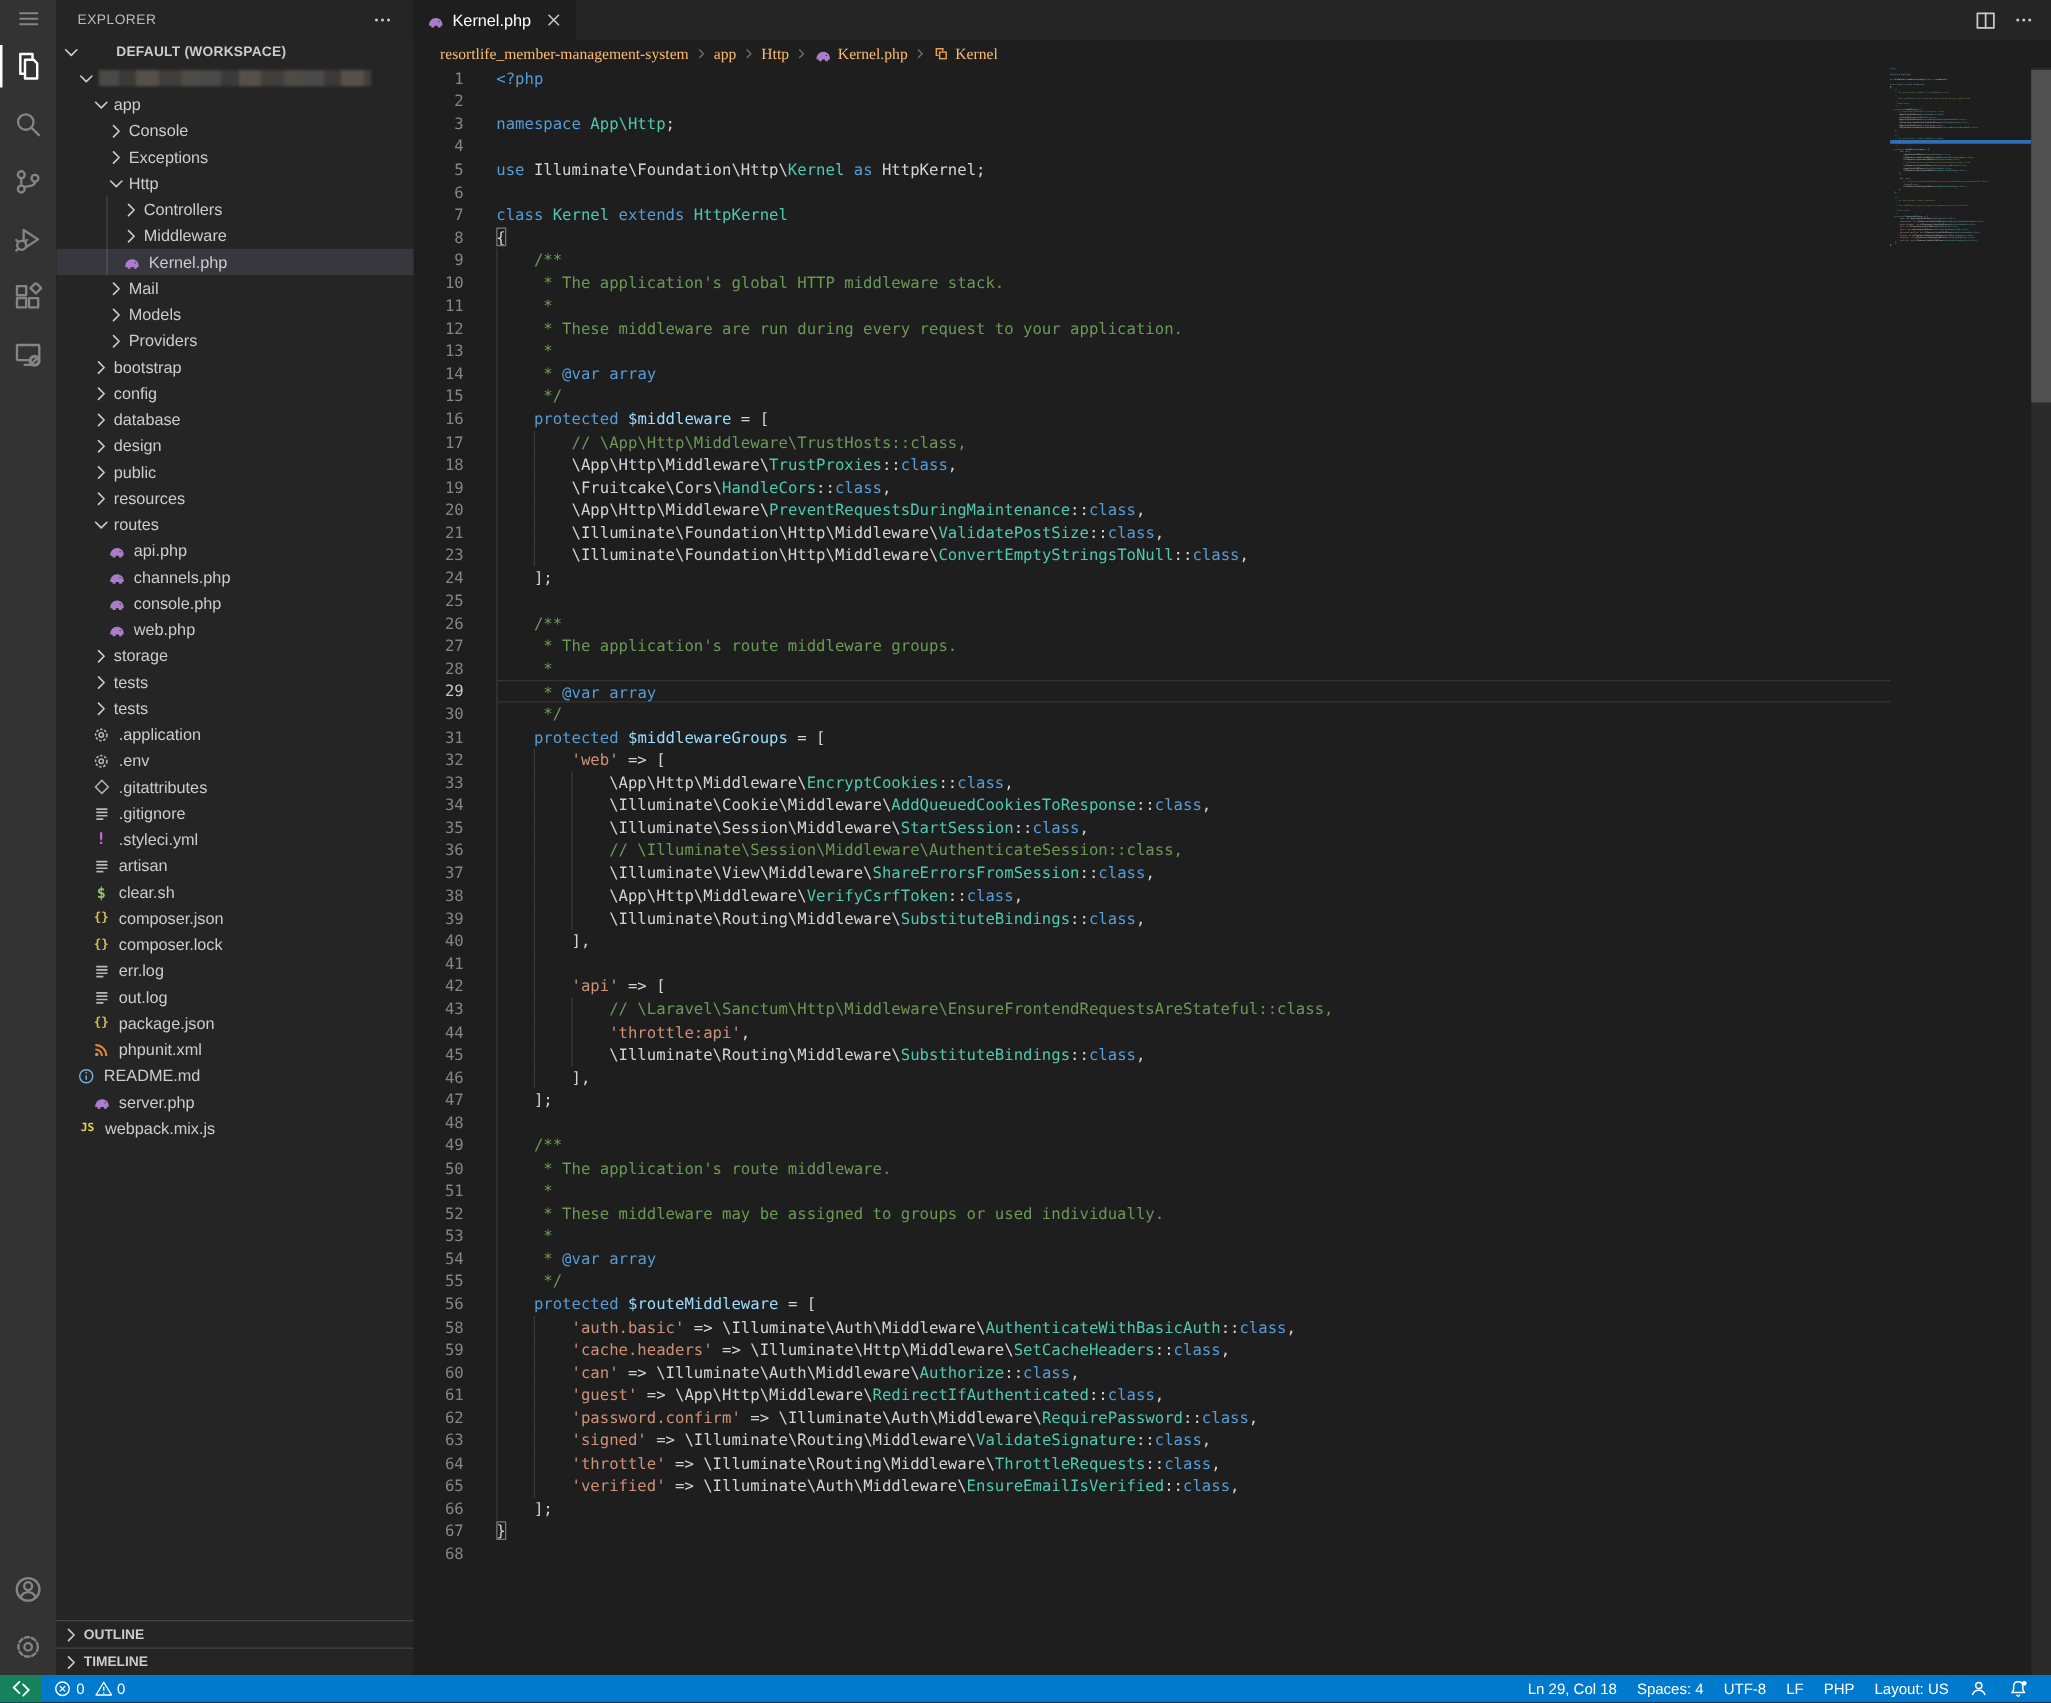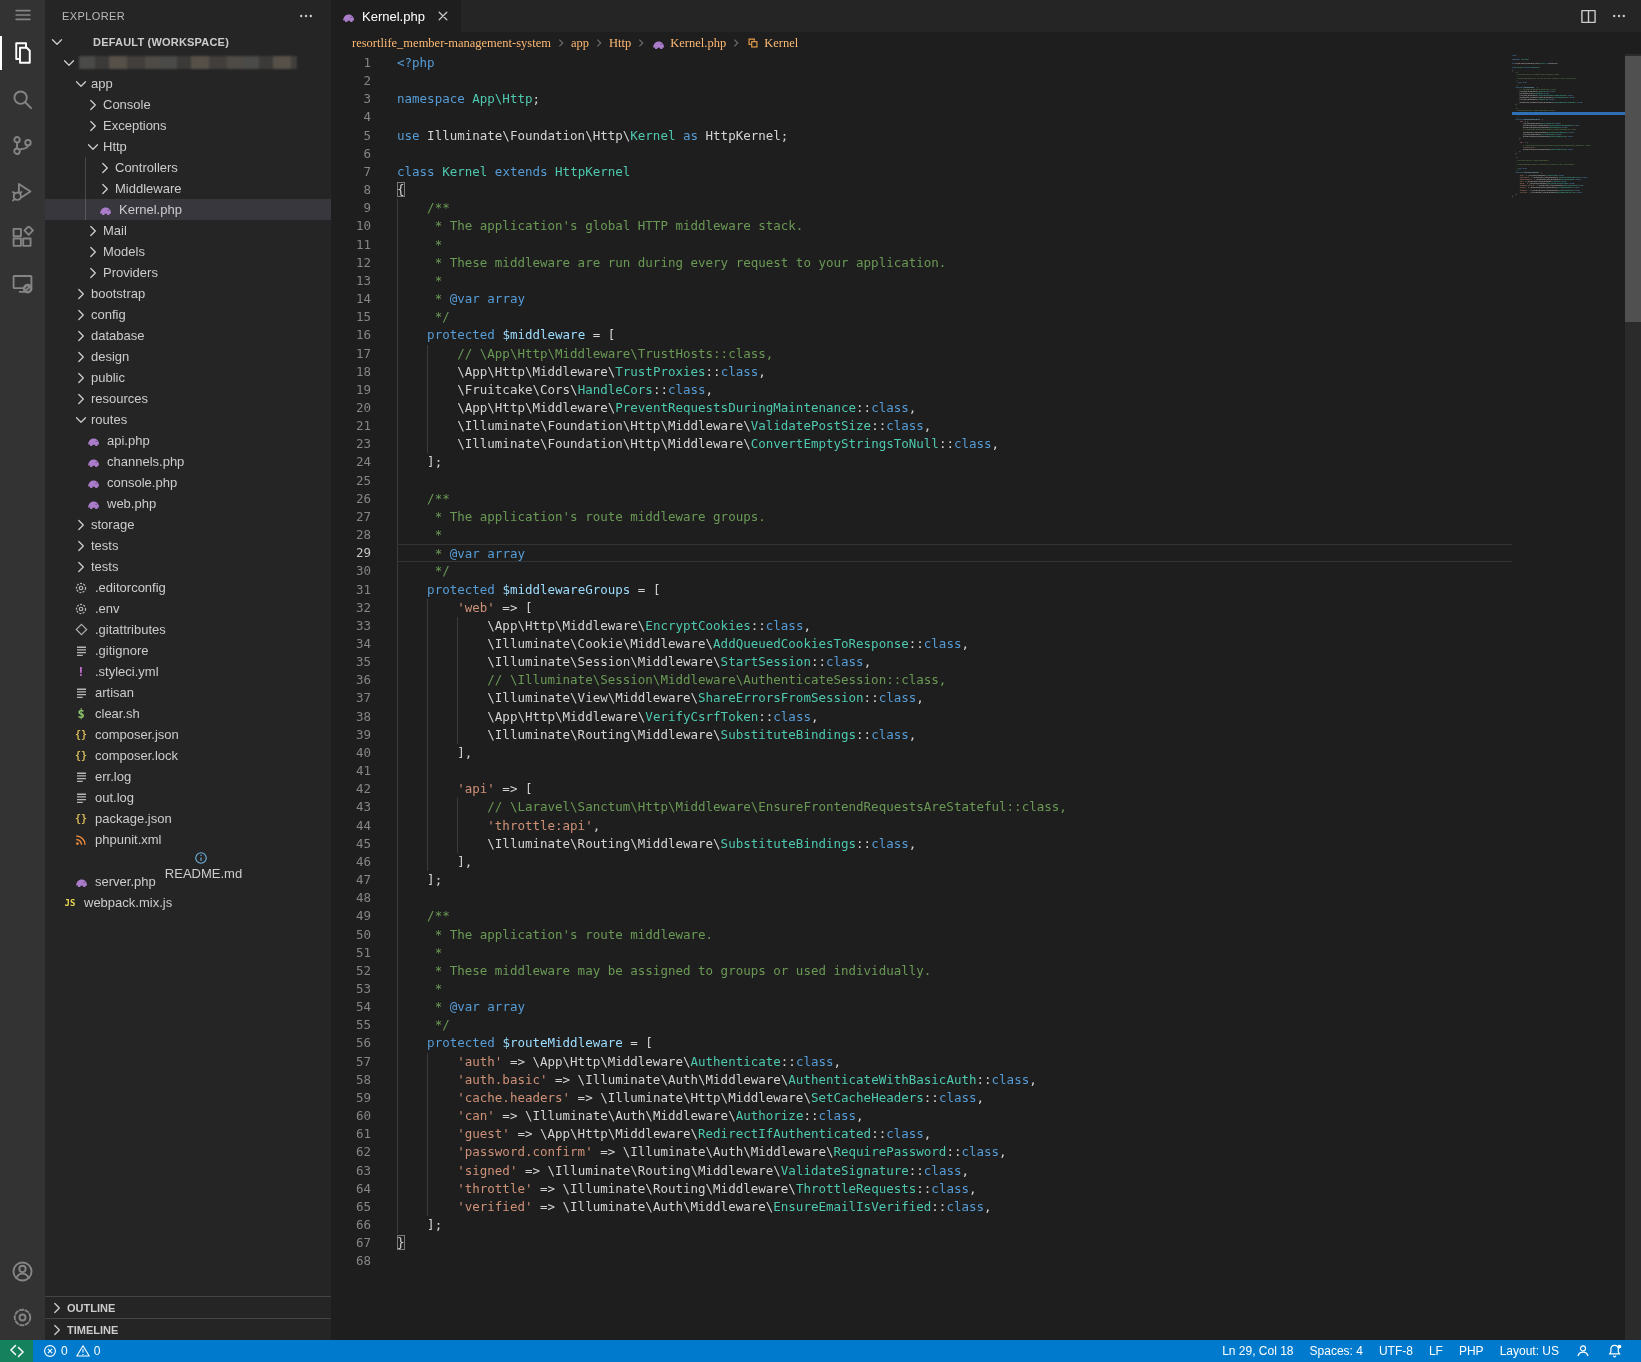--- a/index.html
+++ b/index.html
@@ -398,21 +398,21 @@
             </span>
             <span class="lbl">tests</span>
           </div>
           <div class="tree-row" style="padding-left: 28px;">
             <span class="ficon">
               <svg width="14" height="14" viewBox="0 0 16 16" fill="none" stroke="#b8b8b8" stroke-width="1.4">
                 <circle cx="8" cy="8" r="2"></circle>
                 <circle cx="8" cy="8" r="5.2" stroke-dasharray="2.3 1.5"></circle>
               </svg>
             </span>
-            <span class="lbl">.editorconfig</span>
+            <span class="lbl">.application</span>
           </div>
           <div class="tree-row" style="padding-left: 28px;">
             <span class="ficon">
               <svg width="14" height="14" viewBox="0 0 16 16" fill="none" stroke="#b8b8b8" stroke-width="1.4">
                 <circle cx="8" cy="8" r="2"></circle>
                 <circle cx="8" cy="8" r="5.2" stroke-dasharray="2.3 1.5"></circle>
               </svg>
             </span>
             <span class="lbl">.env</span>
           </div>
@@ -488,21 +488,21 @@
           </div>
           <div class="tree-row" style="padding-left: 28px;">
             <span class="ficon">
               <svg width="14" height="14" viewBox="0 0 16 16">
                 <circle cx="3.9" cy="12.1" r="1.6" fill="#e8883c"></circle>
                 <path d="M2.6 7.4a6 6 0 016 6M2.6 3.4a10 10 0 0110 10" stroke="#e8883c" stroke-width="1.7" fill="none"></path>
               </svg>
             </span>
             <span class="lbl">phpunit.xml</span>
           </div>
-          <div class="tree-row" style="padding-left: 29px; flex-direction: column;">
+          <div class="tree-row" style="padding-left: 16px;">
             <span class="ficon">
               <svg width="14" height="14" viewBox="0 0 16 16" fill="none" stroke="#6fb3e0" stroke-width="1.3">
                 <circle cx="8" cy="8" r="6"></circle>
                 <path d="M8 7.3v3.8"></path>
                 <circle cx="8" cy="4.9" r=".8" fill="#6fb3e0" stroke="none"></circle>
               </svg>
             </span>
             <span class="lbl">README.md</span>
           </div>
           <div class="tree-row" style="padding-left: 28px;">
@@ -837,24 +837,20 @@
               <span class="gutter">54</span>
               <span class="line-content"><span class="iguide" style="left:0.00px"></span><span class="tk-c">     * </span><span class="tk-k">@var</span><span class="tk-c"> </span><span class="tk-k">array</span></span>
             </div>
             <div class="line">
               <span class="gutter">55</span>
               <span class="line-content"><span class="iguide" style="left:0.00px"></span><span class="tk-c">     */</span></span>
             </div>
             <div class="line">
               <span class="gutter">56</span>
               <span class="line-content"><span class="iguide" style="left:0.00px"></span><span class="tk-d">    </span><span class="tk-k">protected</span><span class="tk-d"> </span><span class="tk-v">$routeMiddleware</span><span class="tk-d"> = [</span></span>
-            </div>
-            <div class="line">
-              <span class="gutter">57</span>
-              <span class="line-content"><span class="iguide" style="left:0.00px"></span><span class="iguide" style="left:30.08px"></span><span class="tk-s">        'auth'</span><span class="tk-d"> =&gt; \App\Http\Middleware\</span><span class="tk-t">Authenticate</span><span class="tk-d">::</span><span class="tk-k">class</span><span class="tk-d">,</span></span>
             </div>
             <div class="line">
               <span class="gutter">58</span>
               <span class="line-content"><span class="iguide" style="left:0.00px"></span><span class="iguide" style="left:30.08px"></span><span class="tk-s">        'auth.basic'</span><span class="tk-d"> =&gt; \Illuminate\Auth\Middleware\</span><span class="tk-t">AuthenticateWithBasicAuth</span><span class="tk-d">::</span><span class="tk-k">class</span><span class="tk-d">,</span></span>
             </div>
             <div class="line">
               <span class="gutter">59</span>
               <span class="line-content"><span class="iguide" style="left:0.00px"></span><span class="iguide" style="left:30.08px"></span><span class="tk-s">        'cache.headers'</span><span class="tk-d"> =&gt; \Illuminate\Http\Middleware\</span><span class="tk-t">SetCacheHeaders</span><span class="tk-d">::</span><span class="tk-k">class</span><span class="tk-d">,</span></span>
             </div>
             <div class="line">

